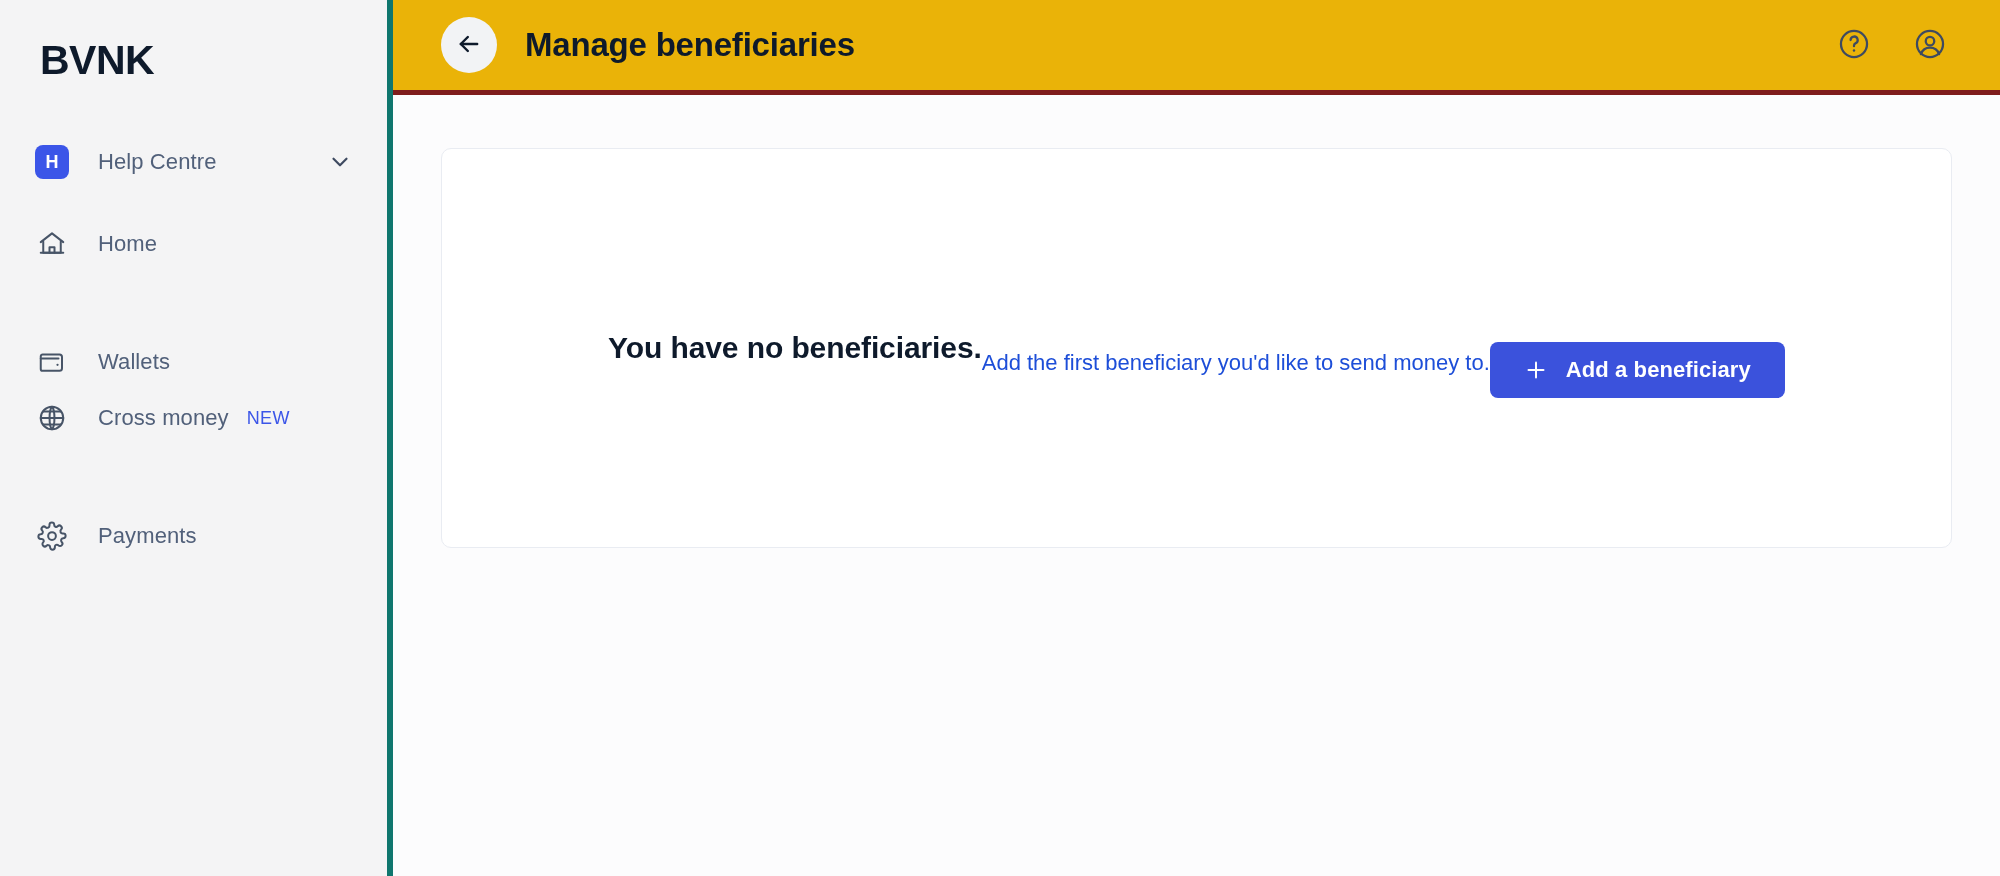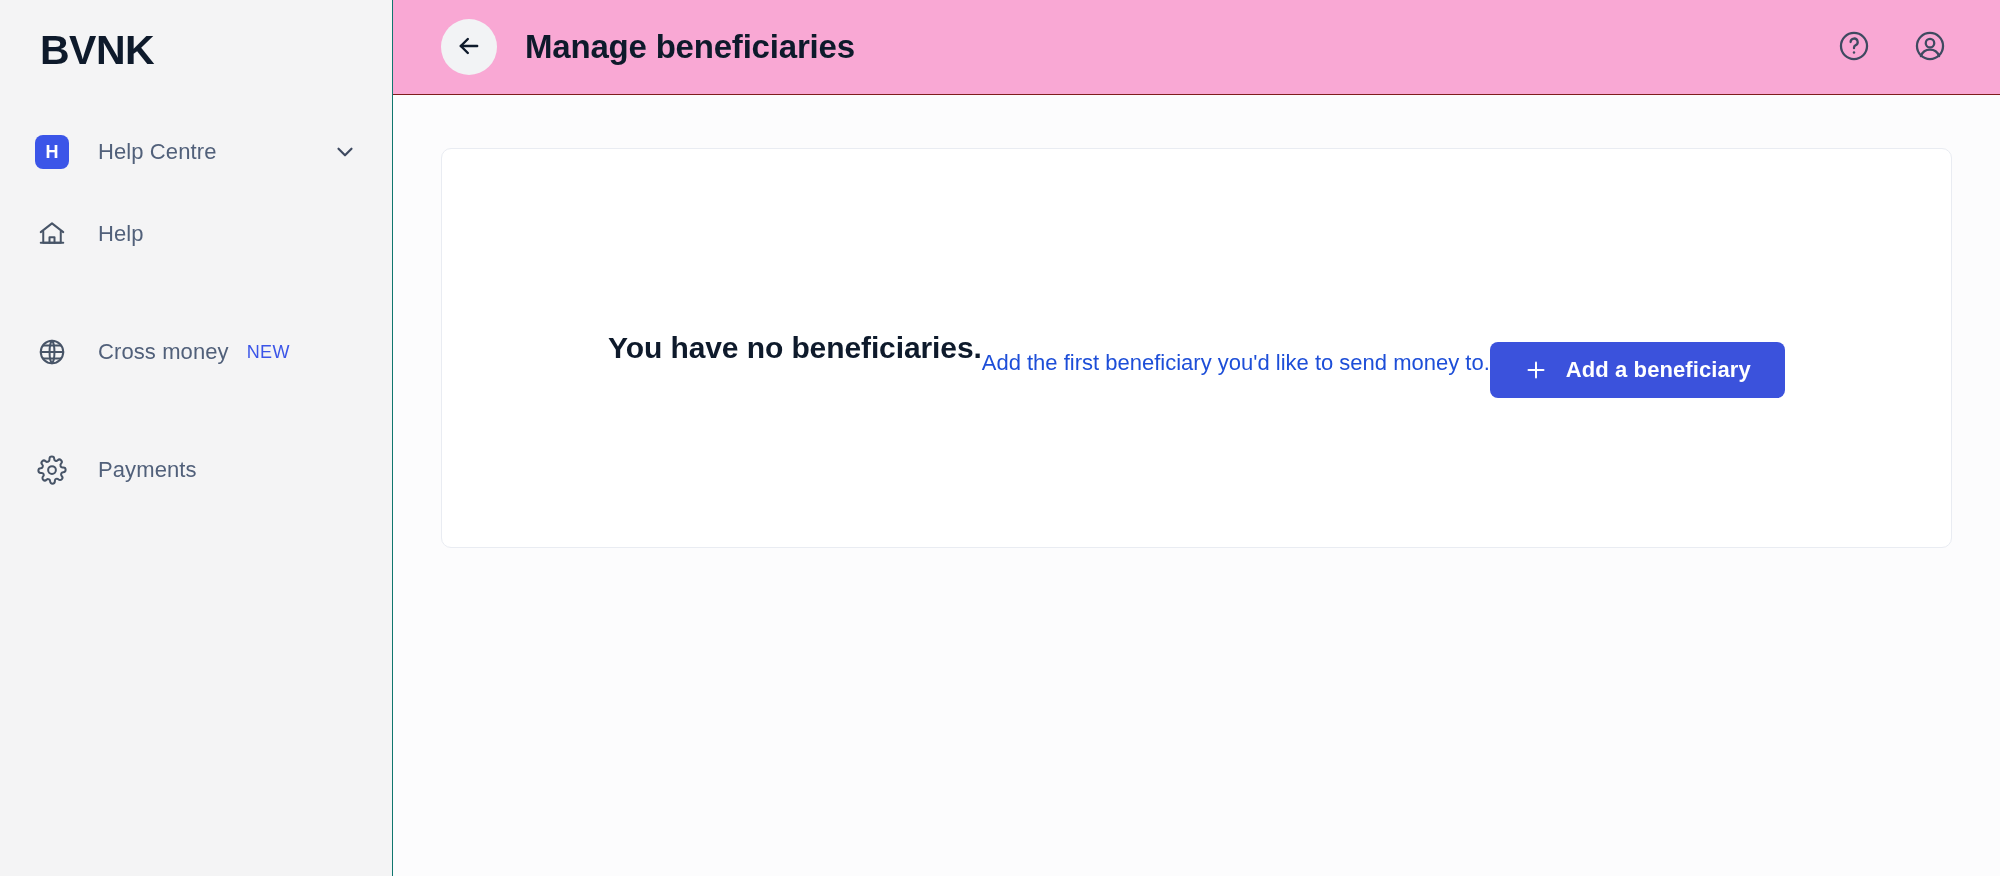--- a/index.html
+++ b/index.html
@@ -22,24 +22,24 @@
     display: flex;
     width: 2000px;
     height: 876px;
   }
 
   
   .sidebar {
     width: 393px;
     flex: 0 0 393px;
     background: #F4F4F5;
-    border-right: 1px solid #0f766e;
+    border-right: 6px solid #0f766e;
     display: flex;
     flex-direction: column;
-    padding-top: 14px;
+    padding-top: 24px;
   }
 
   .brand {
     padding: 0 0 0 40px;
     height: 72px;
     display: flex;
     align-items: center;
   }
   .brand-logo {
     font-size: 41px;
@@ -111,25 +111,25 @@
     flex: 1 1 auto;
     display: flex;
     flex-direction: column;
     background: #FCFCFD;
     min-width: 0;
   }
 
   .topbar {
     height: 95px;
     flex: 0 0 95px;
-    border-bottom: 1px solid #7f1d1d;
+    border-bottom: 5px solid #7f1d1d;
     display: flex;
     align-items: center;
     padding: 0 48px 0 48px;
-    background: #f9a8d4;
+    background: #eab308;
     justify-content: flex-end;
   }
 
   .back-btn {
     width: 56px;
     height: 56px;
     border-radius: 50%;
     background: #F2F3F5;
     border: none;
     display: flex;
@@ -251,25 +251,35 @@
 
       <div class="nav-row">
         <span class="nav-icon">
           <svg width="30" height="30" viewBox="0 0 24 24" fill="none" stroke="currentColor" stroke-width="1.6" stroke-linecap="round" stroke-linejoin="round">
             <path d="M3 10.5 12 3.5l9 7"></path>
               <path d="M5 10v9h14v-9"></path>
               <path d="M10 19v-4.5h4V19"></path>
               <path d="M3 19h18"></path>
           </svg>
         </span>
-        <span class="nav-label">Help</span>
+        <span class="nav-label">Home</span>
       </div>
 
       <div class="gap-xl"></div>
 
+      <div class="nav-row">
+        <span class="nav-icon">
+          <svg width="30" height="30" viewBox="0 0 24 24" fill="none" stroke="currentColor" stroke-width="1.6" stroke-linecap="round" stroke-linejoin="round">
+            <path d="M3 7.5A1.5 1.5 0 0 1 4.5 6H18a2 2 0 0 1 2 2v9a2 2 0 0 1-2 2H4.5A1.5 1.5 0 0 1 3 17.5z"></path>
+            <path d="M3 9.2h14.2"></path>
+            <circle cx="16.4" cy="14.2" r="0.9" fill="currentColor" stroke="none"></circle>
+          </svg>
+        </span>
+        <span class="nav-label">Wallets</span>
+      </div>
 
 
       <div class="nav-row">
         <span class="nav-icon">
           <svg width="30" height="30" viewBox="0 0 24 24" fill="none" stroke="currentColor" stroke-width="1.6" stroke-linecap="round" stroke-linejoin="round">
             <circle cx="12" cy="12" r="9"></circle>
             <path d="M3 12h18"></path>
             <path d="M12 3c2.6 2.6 2.6 15.4 0 18c-2.6-2.6-2.6-15.4 0-18z"></path>
             <path d="M5 6.8h14"></path>
               <path d="M5 17.2h14"></path>

